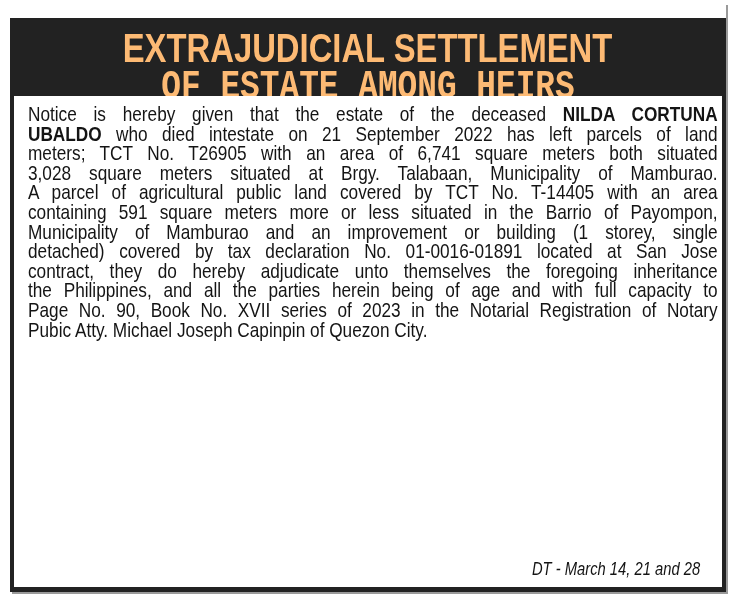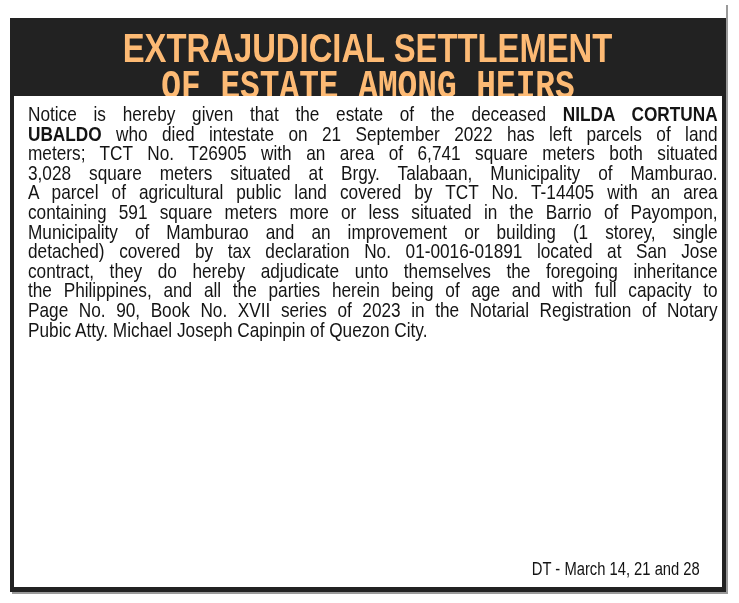--- a/index.html
+++ b/index.html
@@ -52,20 +52,21 @@
     transform: scaleX(0.82);
     transform-origin: left center;
     text-align: justify;
     text-align-last: justify;
   }
   .line.last .inner { text-align-last: left; }
   .bold { font-weight: bold; }
   .credit {
     position: absolute; right: 22px; top: 463px;
     font-family: "Liberation Sans", sans-serif;
+    font-style: italic;
     font-size: 18px; color: #141414;
     white-space: nowrap;
   }
   .credit span { display: inline-block; transform: scaleX(0.82); transform-origin: right center; }
 </style>
 </head>
 <body>
 
 <div class="notice">
   <div class="header">

